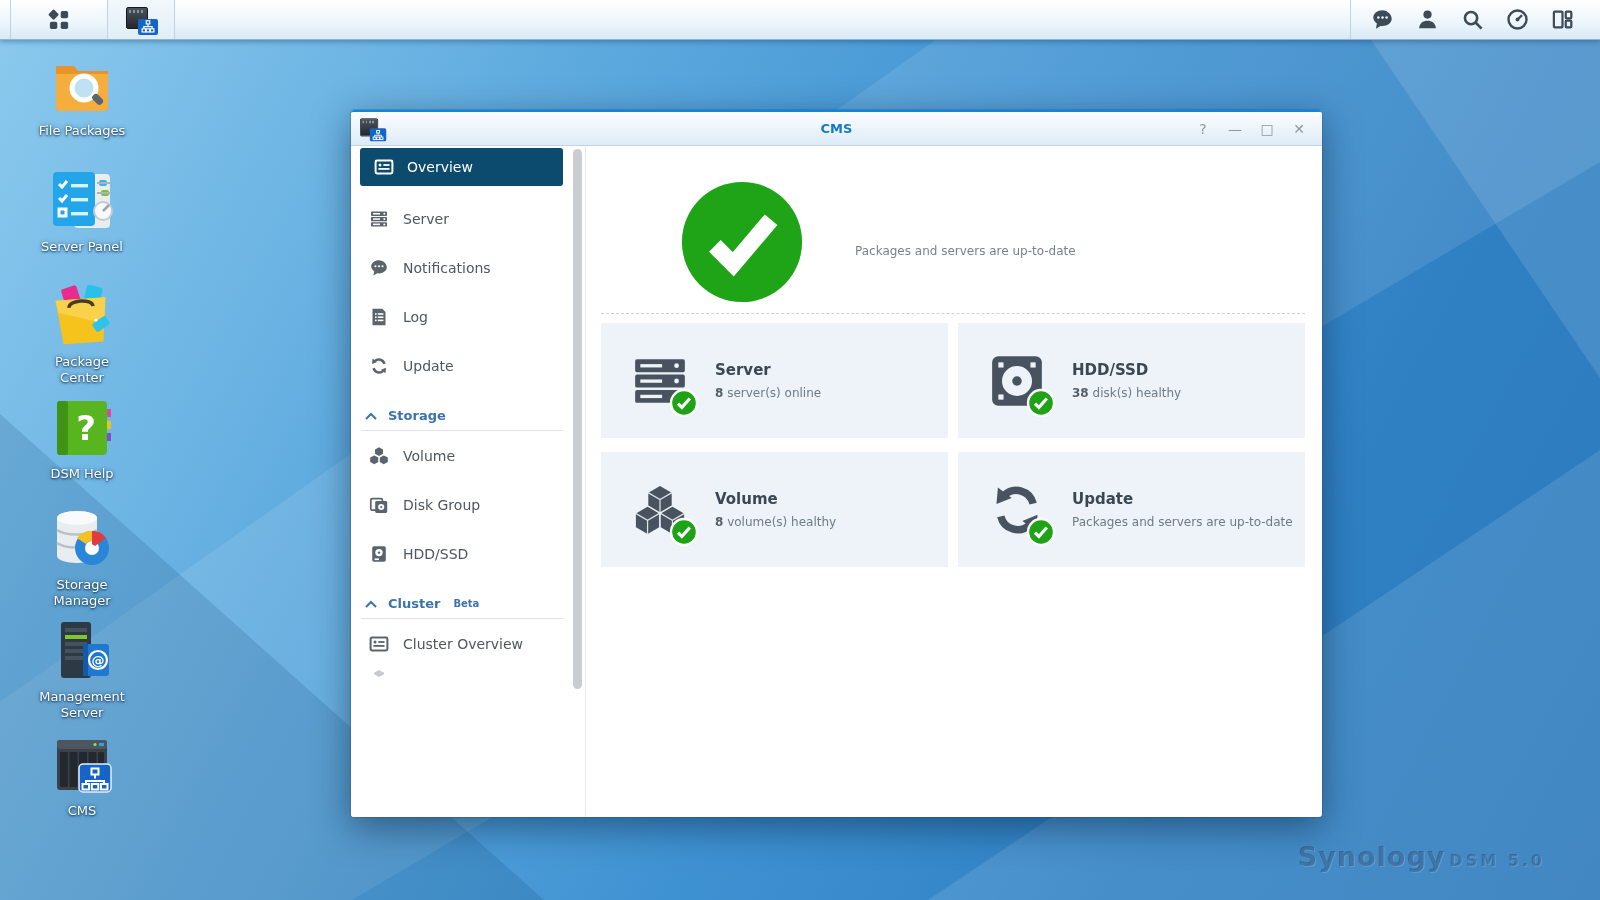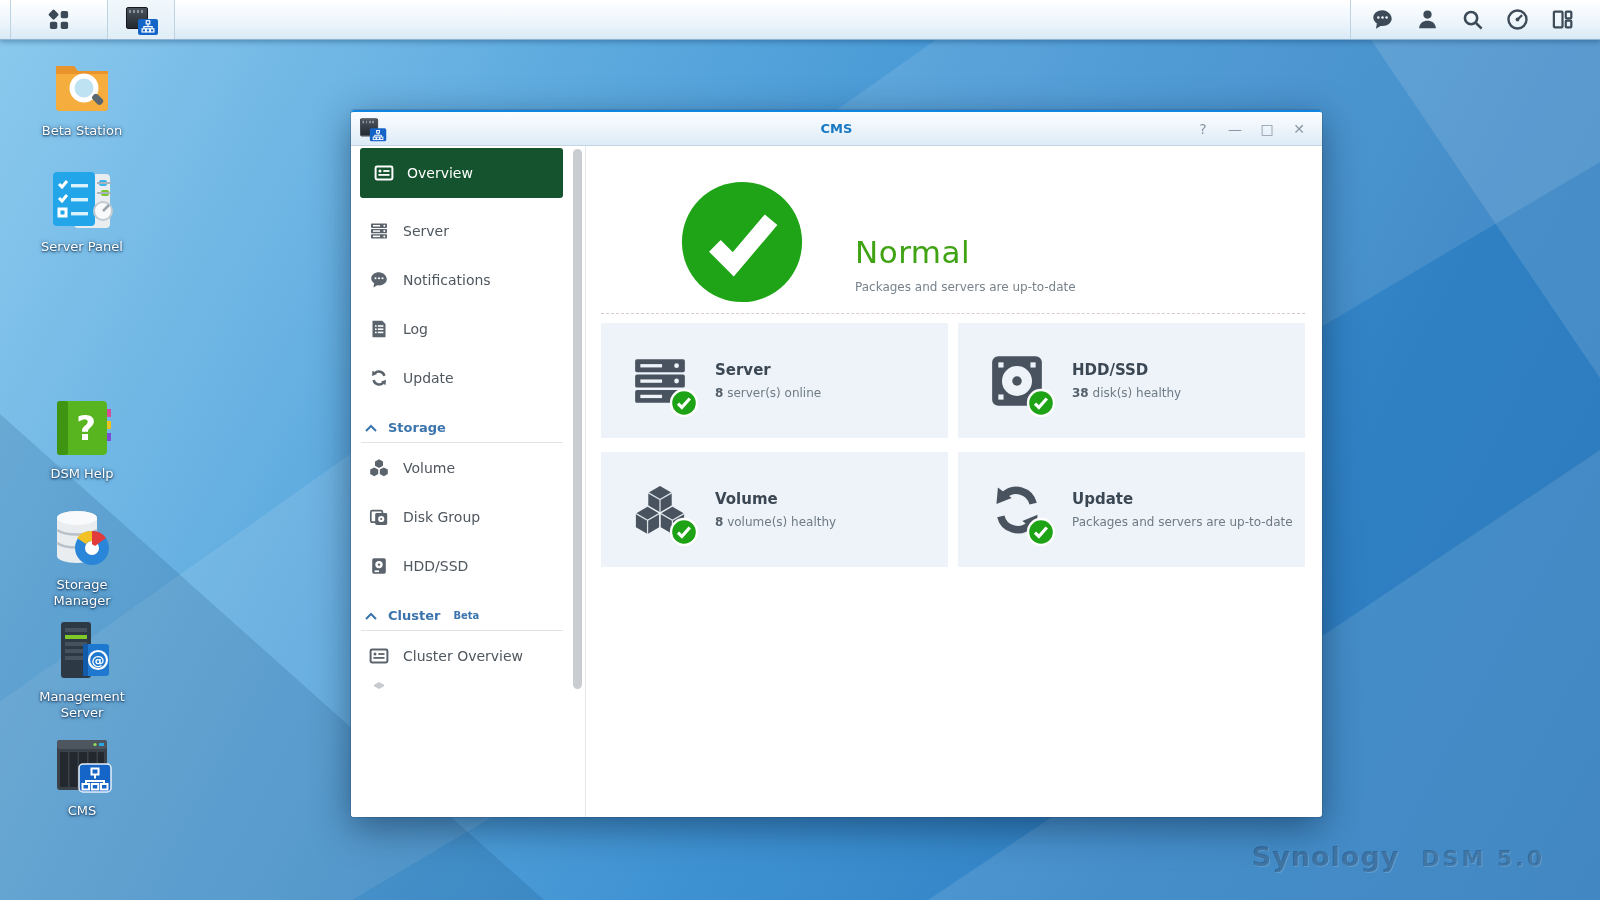--- a/index.html
+++ b/index.html
@@ -59,21 +59,21 @@
   .titlebar .ticon { margin-left:9px; z-index:2; }
   .titlebar .ctrls { margin-left:auto; display:flex; gap:10px; padding-right:12px; z-index:2; }
   .titlebar .ctrls span { width:22px; text-align:center; font-size:14px; color:#8d97a3;
     cursor:pointer; line-height:22px; }
 
   .winbody { flex:1; display:flex; min-height:0; border-radius:0 0 3px 3px; overflow:hidden; }
 
   
   .sidebar { width:235px; flex:0 0 235px; border-right:1px solid #e2e7ec; position:relative;
     overflow:hidden; background:#fff; }
-  .ov-item { margin:2px 22px 8px 9px; height:50px; border-radius:3px; background:#14532d;
+  .ov-item { margin:2px 22px 8px 9px; height:38px; border-radius:3px; background:#0c4a6e;
     color:#fff; display:flex; align-items:center; gap:13px; padding-left:14px; cursor:pointer;
     font-size:14px; }
   .sec-head { margin:10px 22px 0 10px; padding:8px 0 7px 4px; border-bottom:1px solid #e0e4e8;
     color:#3b74ad; font-weight:bold; font-size:13px; display:flex; align-items:center; gap:11px; cursor:pointer; }
   .sec-head sup { font-size:10px; margin-left:2px; }
   .side-item { height:49px; display:flex; align-items:center; gap:14px; padding-left:18px;
     color:#4e565e; font-size:14px; cursor:pointer; }
   .side-item .ic { color:#5b646d; display:flex; }
   .ov-item .ic { color:#fff; display:flex; }
   .side-partial { height:22px; display:flex; align-items:flex-start; padding-left:18px;
@@ -96,21 +96,21 @@
   .card .cicon { position:relative; width:58px; height:58px; color:#49535f; flex:0 0 58px; }
   .card .cicon .chk { position:absolute; right:-10px; bottom:-8px; }
   .card .ctxt { margin-left:26px; }
   .card .ctxt h3 { font-size:15px; color:#3c4754; }
   .card .ctxt p { margin-top:7px; font-size:12px; color:#6f7a85; }
   .card .ctxt p b { color:#555f6a; font-weight:bold; }
 
   
   .watermark { position:absolute; right:55px; bottom:28px; font-size:27px; font-weight:bold;
     color:rgba(16,52,92,.38); text-shadow:1px 1px 0 rgba(255,255,255,.15); letter-spacing:1px; }
-  .watermark .ver { font-size:22px; letter-spacing:3px; margin-left:22px;
+  .watermark .ver { font-size:16px; letter-spacing:3px; margin-left:4px;
     color:rgba(16,52,92,.34); }
 </style>
 </head>
 <body>
 
 <div class="desktop">
   <div class="wp-ray1"></div>
   <div class="wp-ray2"></div>
   <div class="wp-ray3"></div>
   <div class="wp-ray4"></div>
@@ -187,21 +187,21 @@
 
   <div class="dicon" style="top:52px">
     <div class="art">
       <svg width="66" height="66" viewBox="0 0 66 66">
         <path d="M7 14h18l4 5h30v36a4 4 0 0 1-4 4H11a4 4 0 0 1-4-4z" fill="#e8932b"></path>
         <path d="M7 22h52v33a4 4 0 0 1-4 4H11a4 4 0 0 1-4-4z" fill="#f5ad3d"></path>
         <circle cx="35" cy="36" r="12" fill="#bfe2f2" stroke="#fff" stroke-width="5"></circle>
         <rect x="43" y="44" width="12" height="7" rx="3" transform="rotate(45 49 47)" fill="#5a6670"></rect>
       </svg>
     </div>
-    <div class="lbl">Beta Station</div>
+    <div class="lbl">File Packages</div>
   </div>
 
   <div class="dicon" style="top:168px">
     <div class="art">
       <svg width="66" height="66" viewBox="0 0 66 66">
         <rect x="25" y="6" width="36" height="54" rx="4" fill="#e9edf0"></rect>
         <rect x="4" y="4" width="42" height="54" rx="4" fill="#23a5e9"></rect>
         <g stroke="#fff" stroke-width="3" fill="none">
           <path d="M10 16l3 3 5-6M10 30l3 3 5-6"></path>
           <rect x="10" y="41" width="7" height="7"></rect>
@@ -217,20 +217,35 @@
             <line x1="48" y1="15" x2="62" y2="15" stroke="#aab4bc" stroke-width="2"></line>
             <line x1="48" y1="25" x2="62" y2="25" stroke="#aab4bc" stroke-width="2"></line>
           </g>
         <circle cx="54" cy="43" r="9" fill="#f7f9fa" stroke="#c2cbd2" stroke-width="2"></circle>
         <line x1="54" y1="43" x2="60" y2="37" stroke="#9aa5ad" stroke-width="2.5"></line>
       </svg>
     </div>
     <div class="lbl">Server Panel</div>
   </div>
 
+  <div class="dicon" style="top:283px">
+    <div class="art">
+      <svg width="66" height="66" viewBox="0 0 66 66">
+        <rect x="14" y="4" width="16" height="18" rx="2" transform="rotate(-18 22 13)" fill="#e92a8e"></rect>
+        <rect x="36" y="3" width="16" height="18" rx="2" transform="rotate(14 44 12)" fill="#29c1e9"></rect>
+        <path d="M8 16h50l-5 44H13z" fill="#f6c31c" transform="rotate(-4 33 38)"></path>
+        <path d="M8 16h50l-3 26L10 28z" fill="#f9d14a" transform="rotate(-4 33 38)"></path>
+        <path d="M20 24c0-8 24-8 24 0" fill="none" stroke="#4a3c20" stroke-width="3.4" transform="rotate(-4 32 24)"></path>
+        <rect x="44" y="36" width="16" height="10" rx="2" transform="rotate(-35 52 41)" fill="#2fc3ea"></rect>
+        <circle cx="47" cy="37" r="1.6" fill="#fff"></circle>
+      </svg>
+    </div>
+    <div class="lbl">Package
+Center</div>
+  </div>
 
   <div class="dicon" style="top:395px">
     <div class="art">
       <svg width="66" height="66" viewBox="0 0 66 66">
         <g fill="#d84a9a">
             <rect x="56" y="14" width="6" height="8"></rect>
           </g>
         <g fill="#e9c41f">
             <rect x="56" y="26" width="6" height="8"></rect>
           </g>
@@ -491,21 +506,20 @@
         <div class="sb-scroll"></div>
       </div>
 
       <div class="main">
         <div class="banner">
           <svg class="bigcheck" width="126" height="126" viewBox="0 0 130 130">
             <circle cx="65" cy="65" r="62" fill="#1fa417"></circle>
             <path d="M37 69l19 19 39-46" stroke="#fff" stroke-width="17" fill="none"></path>
           </svg>
           <div class="btxt">
-            <h1>Normal</h1>
             <p>Packages and servers are up-to-date</p>
           </div>
         </div>
 
         <div class="dash"></div>
 
         <div class="cards">
 
           <div class="card">
             <div class="cicon">

